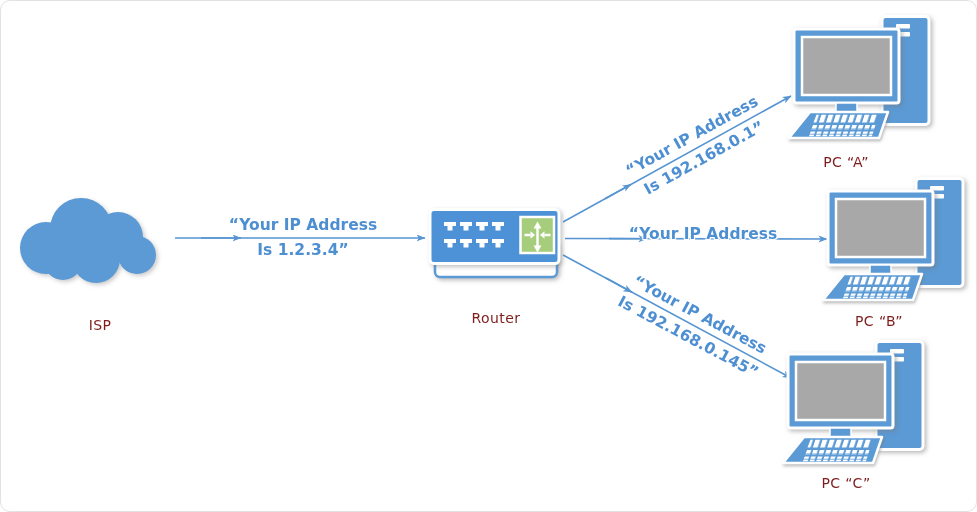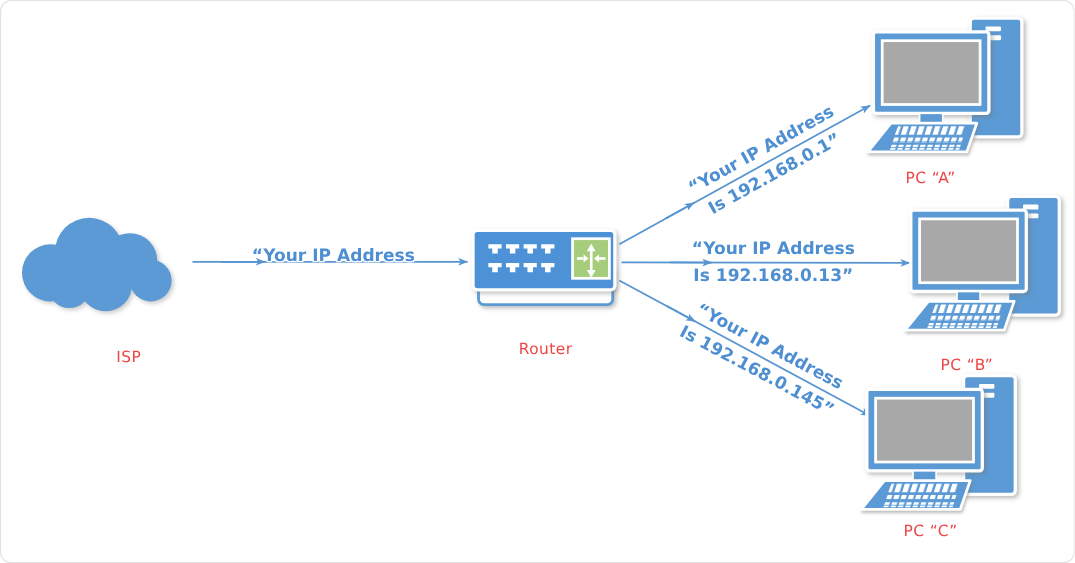--- a/index.html
+++ b/index.html
@@ -10,21 +10,21 @@
     background:#fff;
     border:1px solid #e2e2e2;
     border-radius:10px;
     overflow:hidden;
     font-family:"DejaVu Sans","Liberation Sans",sans-serif;
   }
   .diagram-svg{position:absolute;left:0;top:0;}
   .node-label{
     position:absolute;
     transform:translate(-50%,-50%);
-    color:#ef4444;
+    color:#7f1d1d;
     font-size:14px;
     letter-spacing:.4px;
     white-space:nowrap;
   }
   .conn-label{
     position:absolute;
     transform:translate(-50%,-50%) rotate(var(--rot,0deg));
     color:#4E8FD2;
     font-weight:bold;
     font-size:15.5px;
@@ -124,38 +124,38 @@
           <polygon points="543.5,230.3 543.5,237.7 539,234" stroke="none"></polygon>
         </g>
       </g>
     </g>
 
     <use href="#pc-template" transform="translate(788,14)"></use>
     <use href="#pc-template" transform="translate(822,176)"></use>
     <use href="#pc-template" transform="translate(782,339)"></use>
   </svg>
 
-  <div class="node-label" style="left:116px;top:324px">ISP</div>
+  <div class="node-label" style="left:99px;top:324px">ISP</div>
   <div class="node-label" style="left:495px;top:317px">Router</div>
   <div class="node-label" style="left:845px;top:161px">PC “A”</div>
-  <div class="node-label" style="left:878px;top:331px">PC “B”</div>
+  <div class="node-label" style="left:878px;top:320px">PC “B”</div>
   <div class="node-label" style="left:845px;top:482px">PC “C”</div>
 
   <div class="conn-label" style="left:302px;top:236px">
     <div class="l1">“Your IP Address</div>
+    <div class="l2">Is 1.2.3.4”</div>
   </div>
 
   <div class="conn-label" style="left:697px;top:146px;--rot:-29deg">
     <div class="l1">“Your IP Address</div>
     <div class="l2">Is 192.168.0.1”</div>
   </div>
 
   <div class="conn-label" style="left:702px;top:237px">
     <div class="l1">“Your IP Address</div>
-    <div class="l2">Is 192.168.0.13”</div>
   </div>
 
   <div class="conn-label" style="left:693px;top:325px;--rot:28deg">
     <div class="l1">“Your IP Address</div>
     <div class="l2">Is 192.168.0.145”</div>
   </div>
 
 </div>
 
 </body></html>

